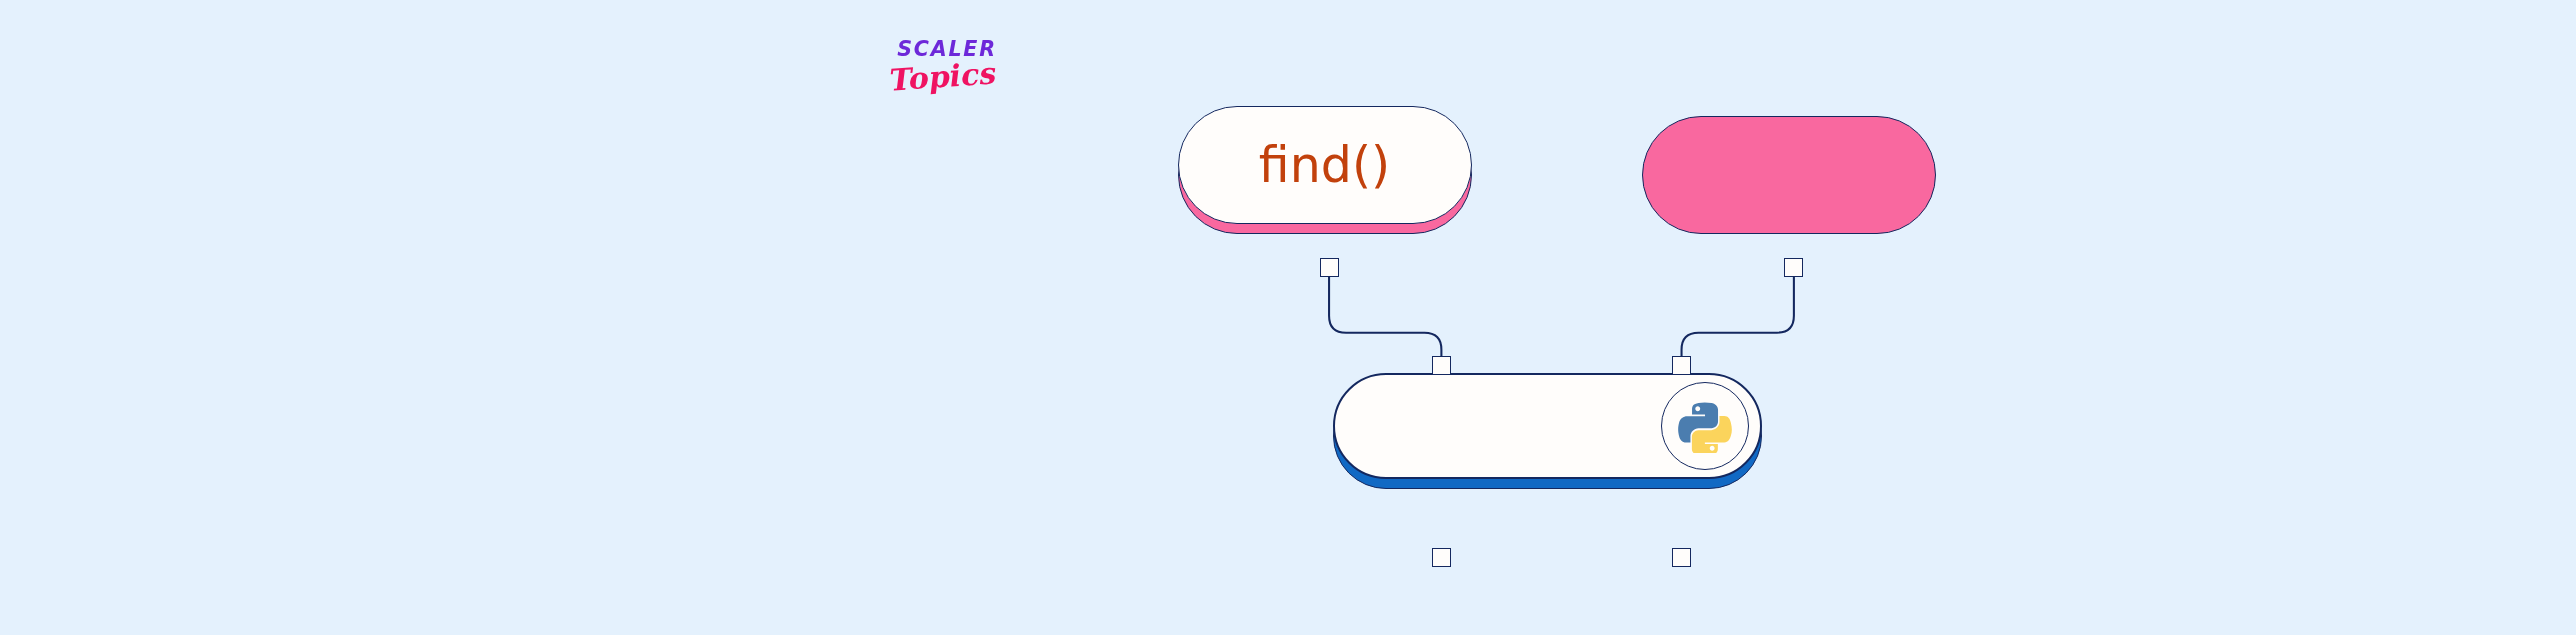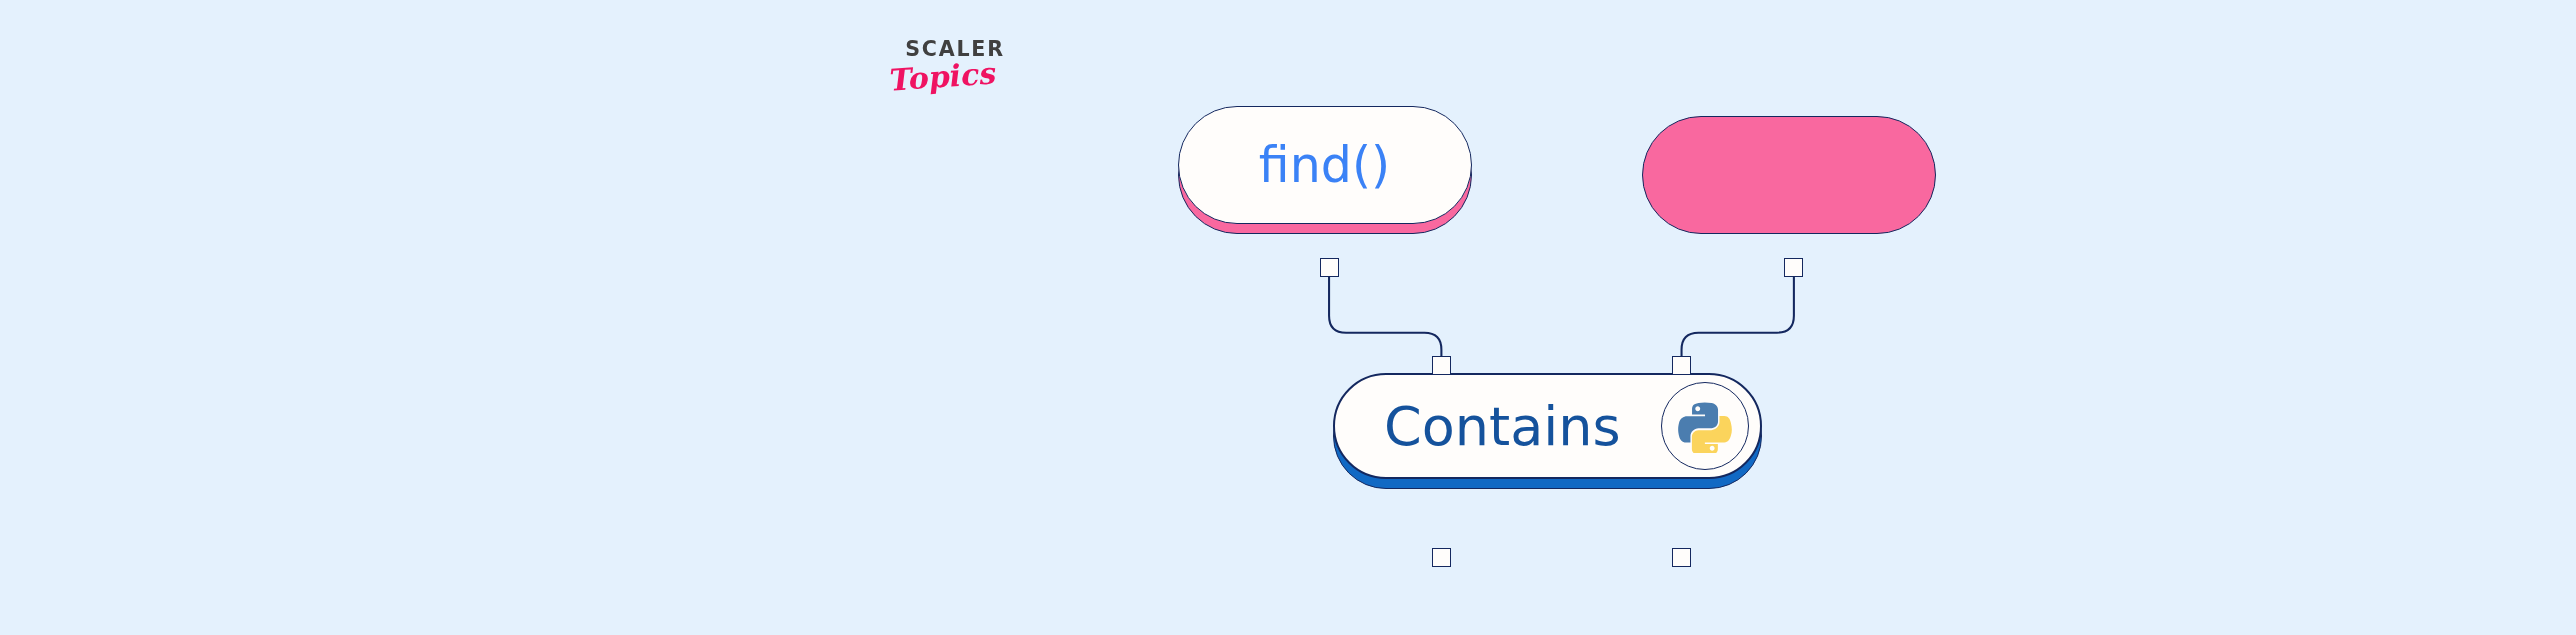--- a/index.html
+++ b/index.html
@@ -20,29 +20,30 @@
   #logo {
     position: absolute;
     left: 876px;
     top: 39px;
     width: 134px;
     height: 88px;
     user-select: none;
   }
   #logo .logo-scaler {
     position: absolute;
-    left: 12px; top: 0;
+    left: 4px; top: 0;
     width: 134px;
     text-align: center;
     font-family: "DejaVu Sans", "Liberation Sans", sans-serif;
     font-weight: bold;
     font-size: 20.6px;
     letter-spacing: 1.8px;
-    color: #404040;
+    color: #6d28d9;
     line-height: 1;
+    font-style: italic;
   }
   #logo .logo-topics {
     position: absolute;
     left: 0; top: 23px;
     width: 134px;
     text-align: center;
     font-family: "DejaVu Serif", "Liberation Serif", serif;
     font-style: italic;
     font-weight: bold;
     font-size: 30px;
@@ -71,21 +72,21 @@
     position: absolute;
     box-sizing: border-box;
     border: 1.5px solid #14285f;
     border-radius: 515px;
     background: #fffdfb;
     display: flex;
     align-items: center;
     justify-content: center;
   }
   .node .node-label {
-    color: #3b82f6;
+    color: #c2410c;
     font-family: "DejaVu Sans", "Liberation Sans", sans-serif;
     font-weight: 400;
     white-space: nowrap;
   }
   
   .node-leaf {
     width: 294px;
     height: 118px;
   }
   .node-leaf .node-label { font-size: 49px; }
@@ -178,21 +179,20 @@
     <div class="port" style="left:161px; top:206px;"></div>
 
     <div class="shadow shadow-pink" style="left:483px; top:64px;"></div>
     <div class="port" style="left:625px; top:206px;"></div>
 
     <div class="port" style="left:273px; top:304px;"></div>
     <div class="port" style="left:513px; top:304px;"></div>
 
     <div class="shadow shadow-blue" style="left:174px; top:331px;"></div>
     <div class="node node-center" style="left:174px; top:321px;">
-      <span class="node-label">Contains</span>
       <span class="py-badge">
         <svg viewBox="0 0 128 128" xmlns="http://www.w3.org/2000/svg" aria-hidden="true">
           <path fill="#4b7daf" d="M63.4 8c-5.3 0-10.3.5-14.7 1.3-13 2.3-15.4 7.1-15.4 16v11.7h30.8v3.9H21.8c-9 0-16.8 5.4-19.3 15.6-2.8 11.8-2.9 19.1 0 31.3 2.2 9.1 7.5 15.6 16.4 15.6h10.6V88.3c0-10.2 8.8-19.1 19.3-19.1h30.7c8.5 0 15.4-7 15.4-15.6V25.3c0-8.3-7-14.6-15.4-16C74.3 8.5 68.7 8 63.4 8zM46.8 17.4c3.2 0 5.8 2.6 5.8 5.9 0 3.2-2.6 5.8-5.8 5.8-3.2 0-5.8-2.6-5.8-5.8 0-3.3 2.6-5.9 5.8-5.9z"></path>
           <path fill="#fbd45c" d="M98.3 40.9v13.3c0 10.6-9 19.6-19.3 19.6H48.3c-8.4 0-15.4 7.2-15.4 15.6v29.3c0 8.3 7.2 13.2 15.4 15.6 9.8 2.9 19.2 3.4 30.8 0 7.8-2.3 15.4-6.8 15.4-15.6V106.9H63.7V103h46.2c9 0 12.3-6.2 15.4-15.6 3.2-9.6 3.1-18.9 0-31.3-2.2-8.9-6.4-15.6-15.4-15.6H98.3zM81 111.1c3.2 0 5.8 2.6 5.8 5.8 0 3.3-2.6 5.9-5.8 5.9-3.2 0-5.8-2.6-5.8-5.9 0-3.2 2.6-5.8 5.8-5.8z"></path>
         </svg>
       </span>
     </div>
 
     <div class="port" style="left:273px; top:496px;"></div>
     <div class="port" style="left:513px; top:496px;"></div>

